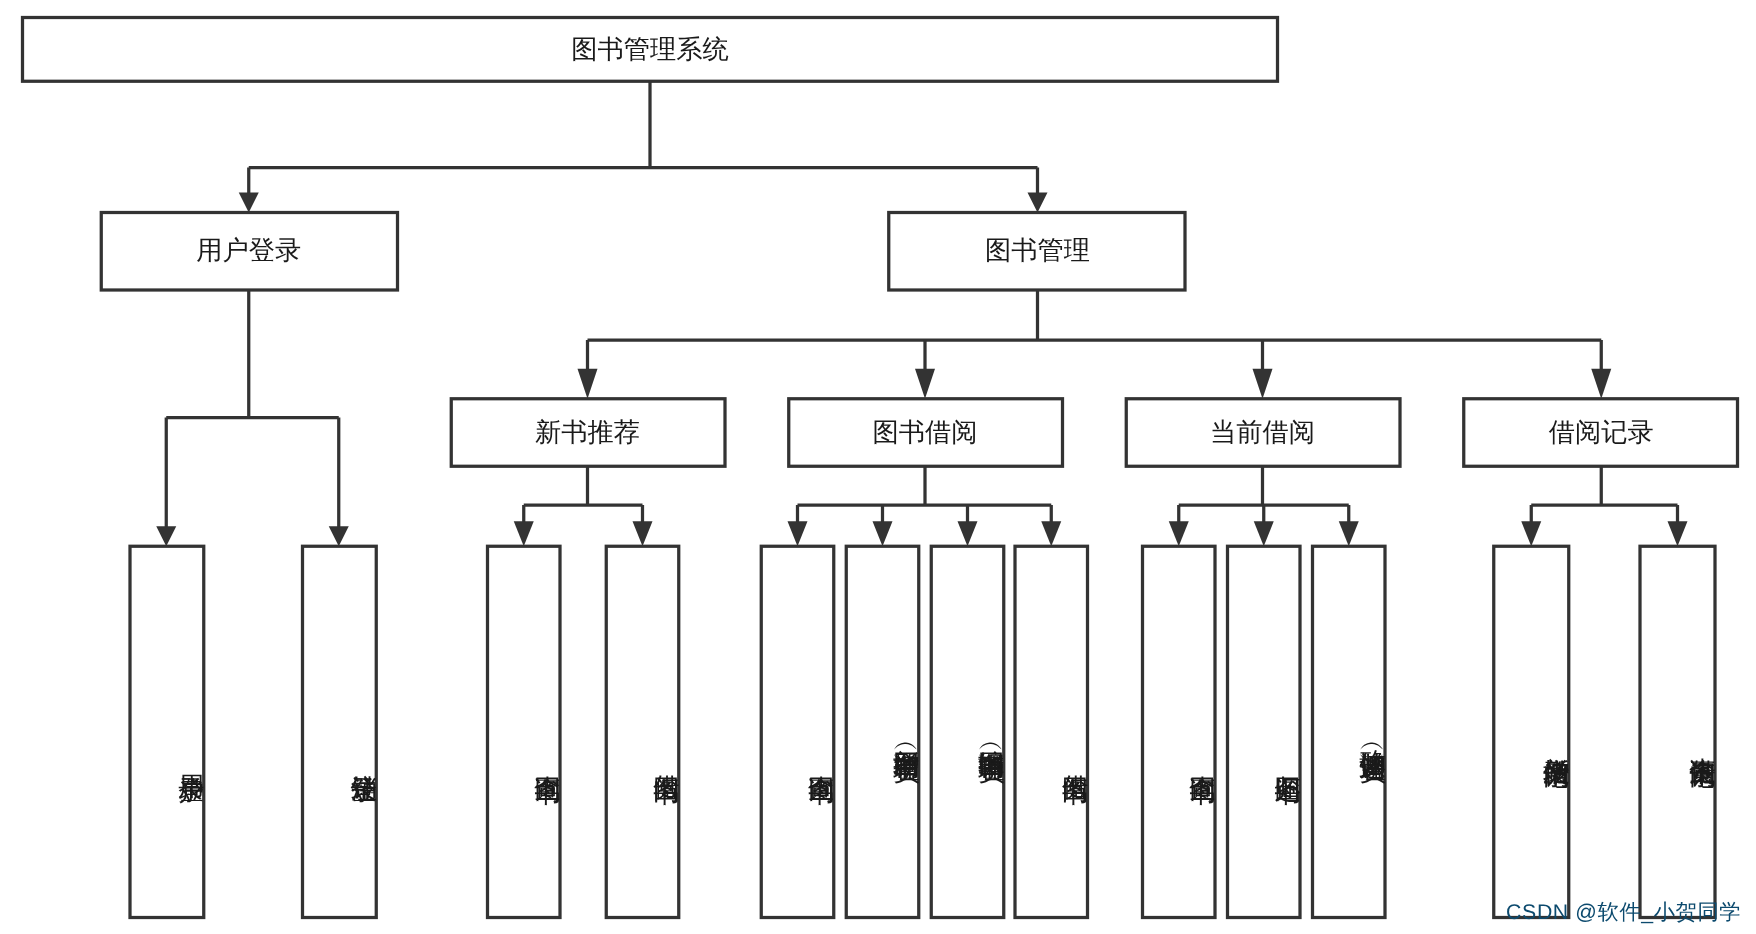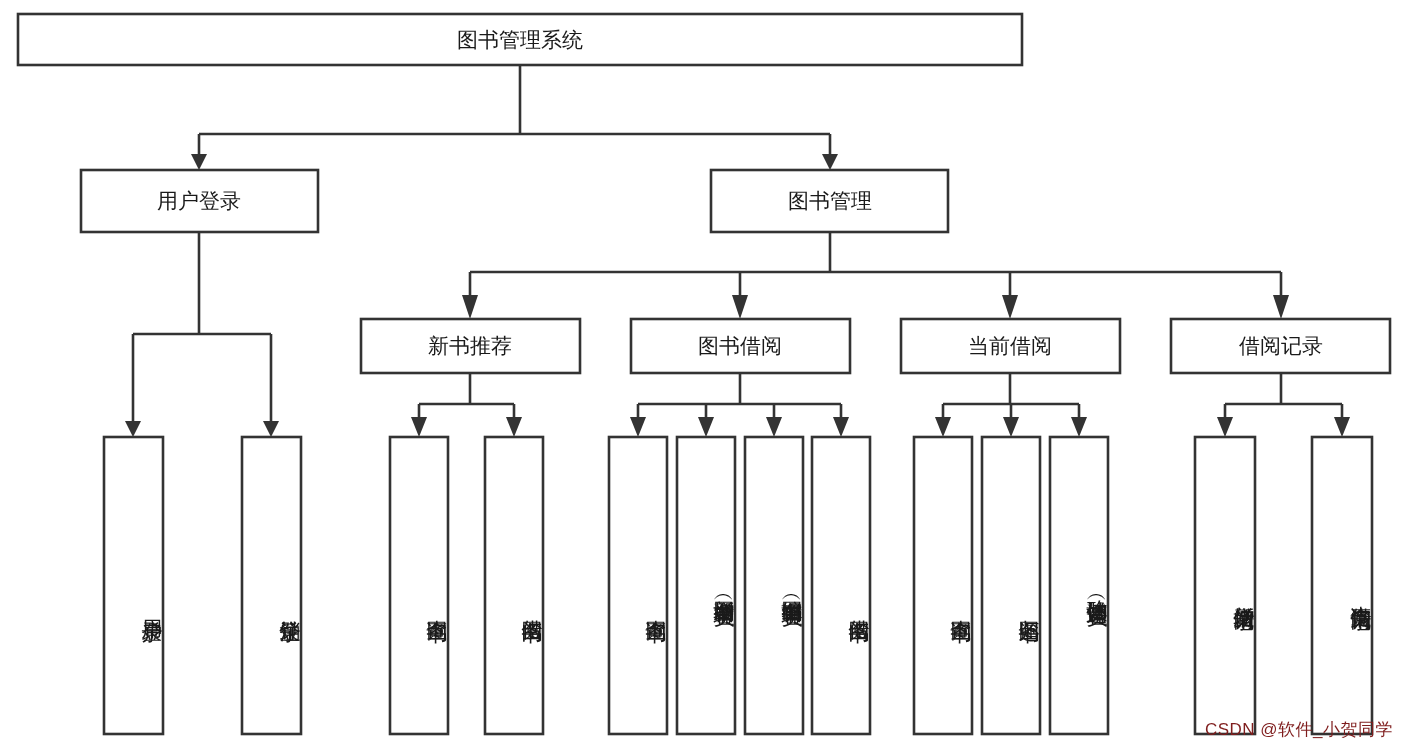--- a/index.html
+++ b/index.html
@@ -63,21 +63,21 @@
     letter-spacing: 1px;
     font-family: "Liberation Sans", "DejaVu Sans", sans-serif;
     white-space: nowrap;
     pointer-events: none;
   }
   .watermark {
     position: absolute;
     right: 12px;
     bottom: 6px;
     font-size: 17px;
-    color: #7f1d1d;
+    color: #0c4a6e;
     font-family: "Liberation Sans", "DejaVu Sans", sans-serif;
     letter-spacing: 0.5px;
     white-space: nowrap;
   }
 </style>
 </head>
 <body>
 
 <div id="diagram-root">
 

